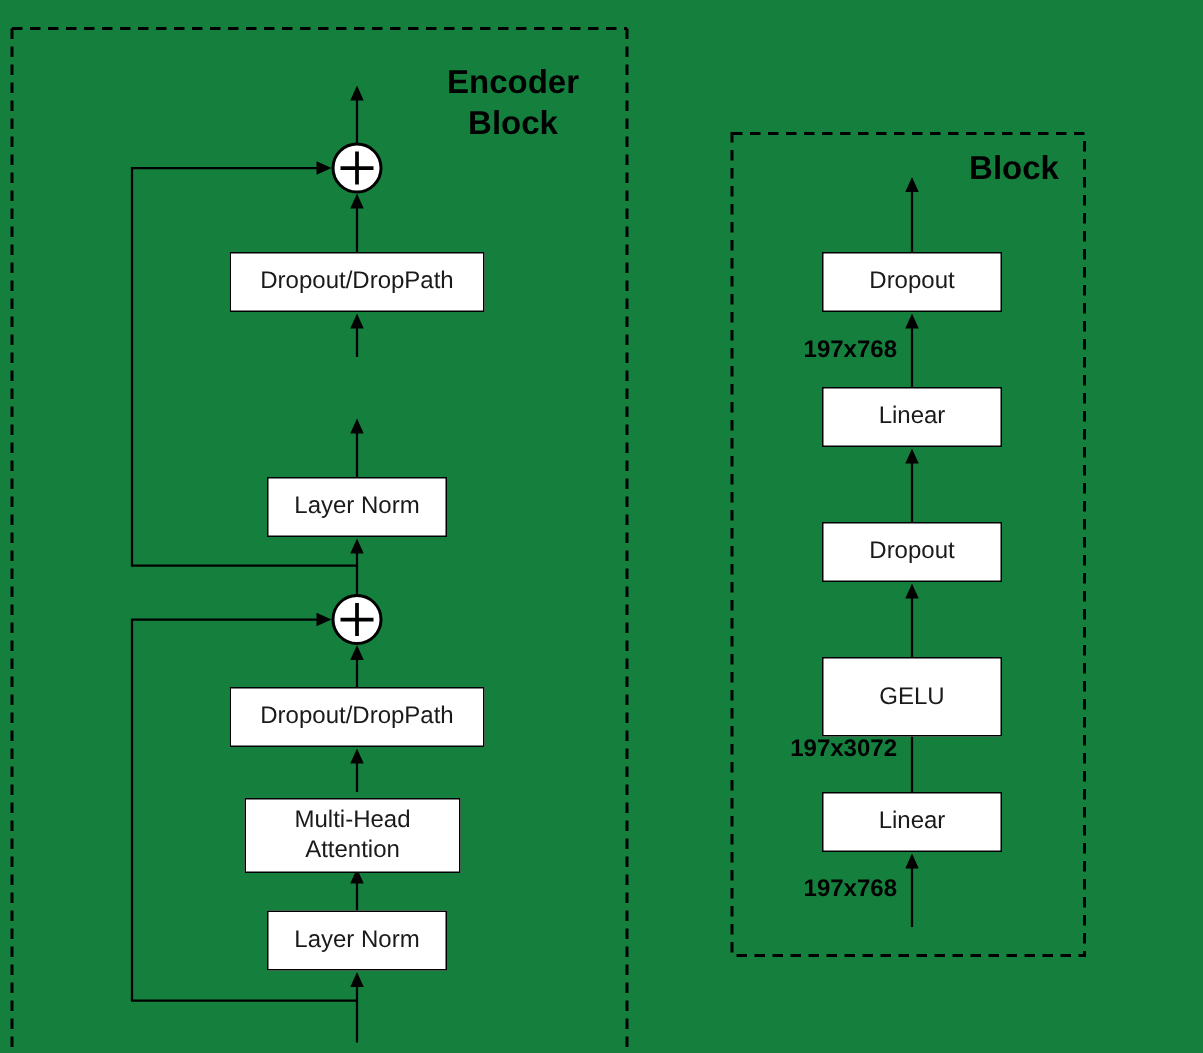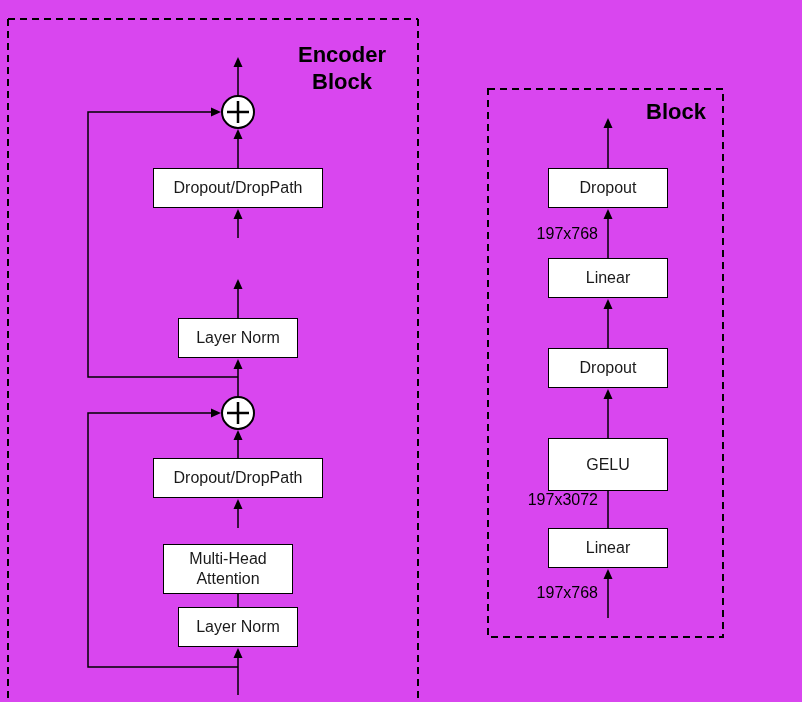--- a/index.html
+++ b/index.html
@@ -5,21 +5,21 @@
   html, body {
     margin: 0;
     padding: 0;
     background: #ffffff;
     font-family: "Liberation Sans", sans-serif;
   }
   #canvas {
     position: relative;
     width: 802px;
     height: 702px;
-    background: #d946ef;
+    background: #15803d;
     overflow: hidden;
   }
   #diagram-svg {
     position: absolute;
     left: 0; top: 0;
     width: 802px;
     height: 702px;
   }
   .node {
     position: absolute;
@@ -33,21 +33,21 @@
     font-size: 16px;
     line-height: 20px;
     color: #1a1a1a;
     padding: 13px 4px;
   }
   
   #enc-node-1 { left: 153px; top: 168px; width: 170px; height: 40px; }
   #enc-node-2 { left: 178px; top: 238px; width: 120px; height: 40px; }
   #enc-node-3 { left: 178px; top: 318px; width: 120px; height: 40px; }
   #enc-node-4 { left: 153px; top: 458px; width: 170px; height: 40px; }
-  #enc-node-5 { left: 163px; top: 544px; width: 130px; height: 50px; }
+  #enc-node-5 { left: 163px; top: 532px; width: 144px; height: 50px; }
   #enc-node-6 { left: 178px; top: 607px; width: 120px; height: 40px; }
   
   #mlp-node-1 { left: 548px; top: 168px; width: 120px; height: 40px; }
   #mlp-node-2 { left: 548px; top: 258px; width: 120px; height: 40px; }
   #mlp-node-3 { left: 548px; top: 348px; width: 120px; height: 40px; }
   #mlp-node-4 { left: 548px; top: 438px; width: 120px; height: 53px; }
   #mlp-node-5 { left: 548px; top: 528px; width: 120px; height: 40px; }
   .block-title {
     position: absolute;
     font-weight: bold;
@@ -57,21 +57,21 @@
     text-align: center;
     width: 150px;
   }
   #encoder-title { left: 267px; top: 41px; }
   #mlp-title    { left: 601px; top: 98px;  }
   .dim-label {
     position: absolute;
     left: 458px;
     width: 140px;
     text-align: right;
-    font-weight: normal;
+    font-weight: bold;
     font-size: 16px;
     line-height: 19px;
     color: #000000;
   }
   #dim-1 { top: 224px; }
   #dim-2 { top: 490px; }
   #dim-3 { top: 583px; }
   svg line, svg polyline, svg rect, svg circle { stroke: #000000; }
 </style>
 </head>

